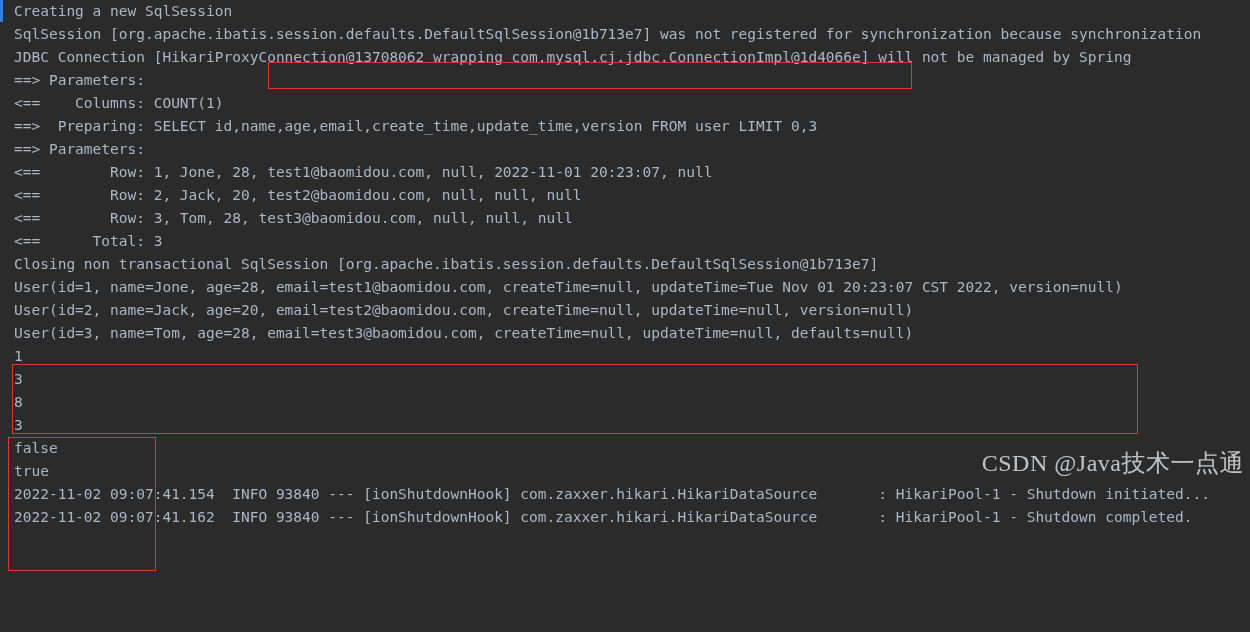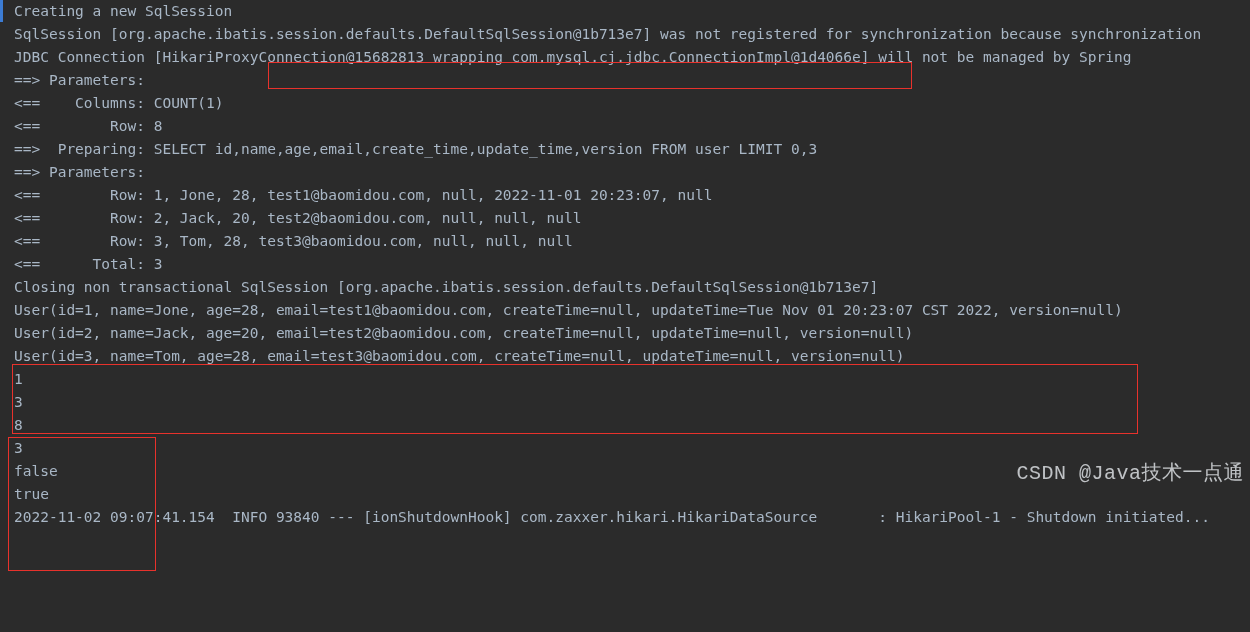--- a/index.html
+++ b/index.html
@@ -54,59 +54,59 @@
   .redbox {
     position: absolute;
     border: 1.5px solid #e8322c;
     box-sizing: border-box;
     pointer-events: none;
   }
 
   .watermark {
     position: absolute;
     right: 6px;
-    bottom: 10px;
-    font-family: Liberation Mono, monospace;
-    font-size: 20px;
+    bottom: 17px;
+    font-family: Liberation Serif, serif;
+    font-size: 24px;
     color: rgba(225, 228, 232, 0.82);
     white-space: pre;
     letter-spacing: 0.5px;
   }
 </style>
 </head>
 <body>
 
 <div id="console">
 
   <div class="run-marker"></div>
 
   <div class="lines">
       <div class="line">Creating a new SqlSession</div>
       <div class="line">SqlSession [org.apache.ibatis.session.defaults.DefaultSqlSession@1b713e7] was not registered for synchronization because synchronization</div>
-      <div class="line">JDBC Connection [HikariProxyConnection@15682813 wrapping com.mysql.cj.jdbc.ConnectionImpl@1d4066e] will not be managed by Spring</div>
+      <div class="line">JDBC Connection [HikariProxyConnection@13708062 wrapping com.mysql.cj.jdbc.ConnectionImpl@1d4066e] will not be managed by Spring</div>
       <div class="line">==&gt; Parameters:</div>
       <div class="line">&lt;==    Columns: COUNT(1)</div>
-      <div class="line">&lt;==        Row: 8</div>
       <div class="line">==&gt;  Preparing: SELECT id,name,age,email,create_time,update_time,version FROM user LIMIT 0,3</div>
       <div class="line">==&gt; Parameters:</div>
       <div class="line">&lt;==        Row: 1, Jone, 28, test1@baomidou.com, null, 2022-11-01 20:23:07, null</div>
       <div class="line">&lt;==        Row: 2, Jack, 20, test2@baomidou.com, null, null, null</div>
       <div class="line">&lt;==        Row: 3, Tom, 28, test3@baomidou.com, null, null, null</div>
       <div class="line">&lt;==      Total: 3</div>
       <div class="line">Closing non transactional SqlSession [org.apache.ibatis.session.defaults.DefaultSqlSession@1b713e7]</div>
       <div class="line">User(id=1, name=Jone, age=28, email=test1@baomidou.com, createTime=null, updateTime=Tue Nov 01 20:23:07 CST 2022, version=null)</div>
       <div class="line">User(id=2, name=Jack, age=20, email=test2@baomidou.com, createTime=null, updateTime=null, version=null)</div>
-      <div class="line">User(id=3, name=Tom, age=28, email=test3@baomidou.com, createTime=null, updateTime=null, version=null)</div>
+      <div class="line">User(id=3, name=Tom, age=28, email=test3@baomidou.com, createTime=null, updateTime=null, defaults=null)</div>
       <div class="line">1</div>
       <div class="line">3</div>
       <div class="line">8</div>
       <div class="line">3</div>
       <div class="line">false</div>
       <div class="line">true</div>
       <div class="line">2022-11-02 09:07:41.154  INFO 93840 --- [ionShutdownHook] com.zaxxer.hikari.HikariDataSource       : HikariPool-1 - Shutdown initiated...</div>
+      <div class="line">2022-11-02 09:07:41.162  INFO 93840 --- [ionShutdownHook] com.zaxxer.hikari.HikariDataSource       : HikariPool-1 - Shutdown completed.</div>
     </div>
 
   <div class="watermark">CSDN @Java技术一点通</div>
 
 <div class="redbox" style="left: 268px; top: 62px; width: 644px; height: 27px; border-color: rgb(232, 50, 44);"></div>
     <div class="redbox" style="left: 12px; top: 364px; width: 1126px; height: 70px; border-color: rgb(232, 50, 44);"></div>
     <div class="redbox" style="left: 8px; top: 437px; width: 148px; height: 134px; border-color: rgb(232, 50, 44);"></div>
   </div>
 
 </body></html>

